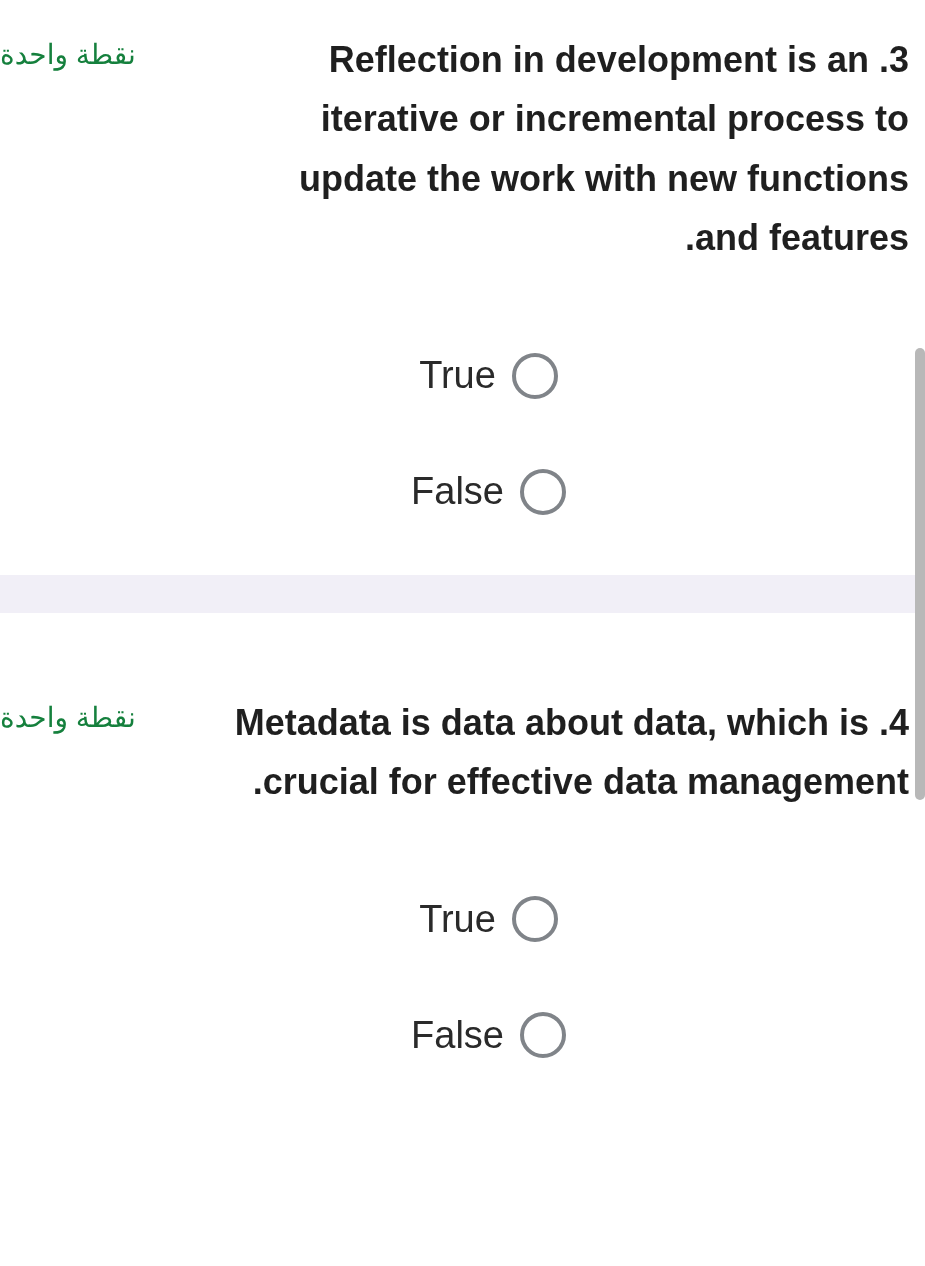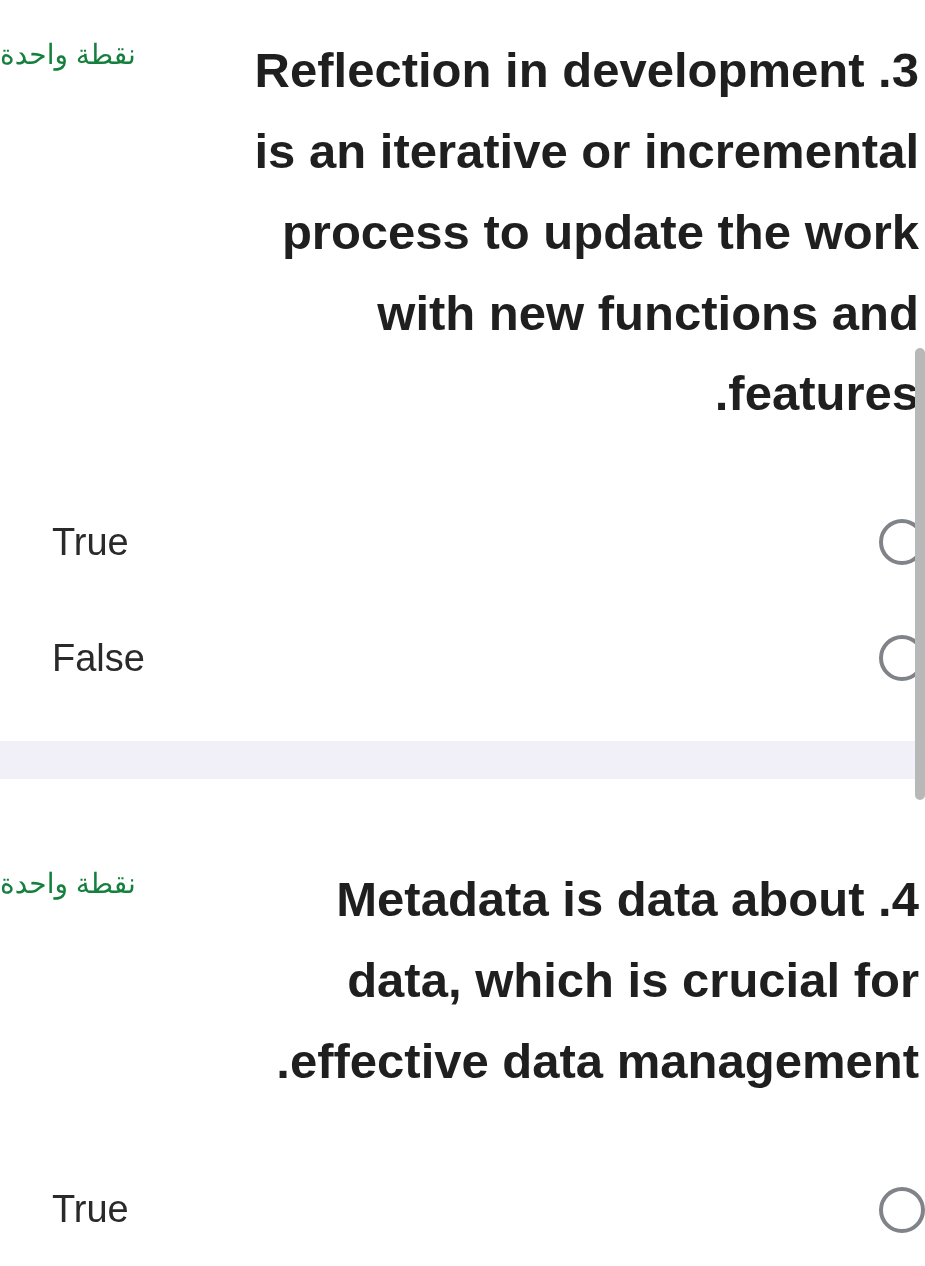--- a/index.html
+++ b/index.html
@@ -21,47 +21,47 @@
     }
     .question-header {
       display: flex;
       flex-direction: row;
       align-items: flex-start;
       gap: 35px;
       padding: 0 0 0 0;
     }
     .question-text {
       flex: 1;
-      font-size: 49px;
+      font-size: 36px;
       font-weight: 600;
       color: #1f1f1f;
       text-align: right;
       line-height: 1.65;
-      padding-right: 6px;
+      padding-right: 16px;
       padding-left: 55px;
     }
     .points-label {
       font-size: 28px;
       color: #15803d;
       text-align: right;
       white-space: nowrap;
       padding-top: 8px;
       padding-left: 0;
     }
     .options {
       margin-top: 85px;
       padding-left: 52px;
       display: flex;
       flex-direction: column;
       gap: 70px;
     }
     .option-row {
       display: flex;
       align-items: center;
-      justify-content: space-between;
+      justify-content: center;
       gap: 16px;
       direction: rtl;
     }
     .radio-circle {
       width: 46px;
       height: 46px;
       border: 4px solid #808489;
       border-radius: 50%;
       flex-shrink: 0;
       cursor: pointer;

